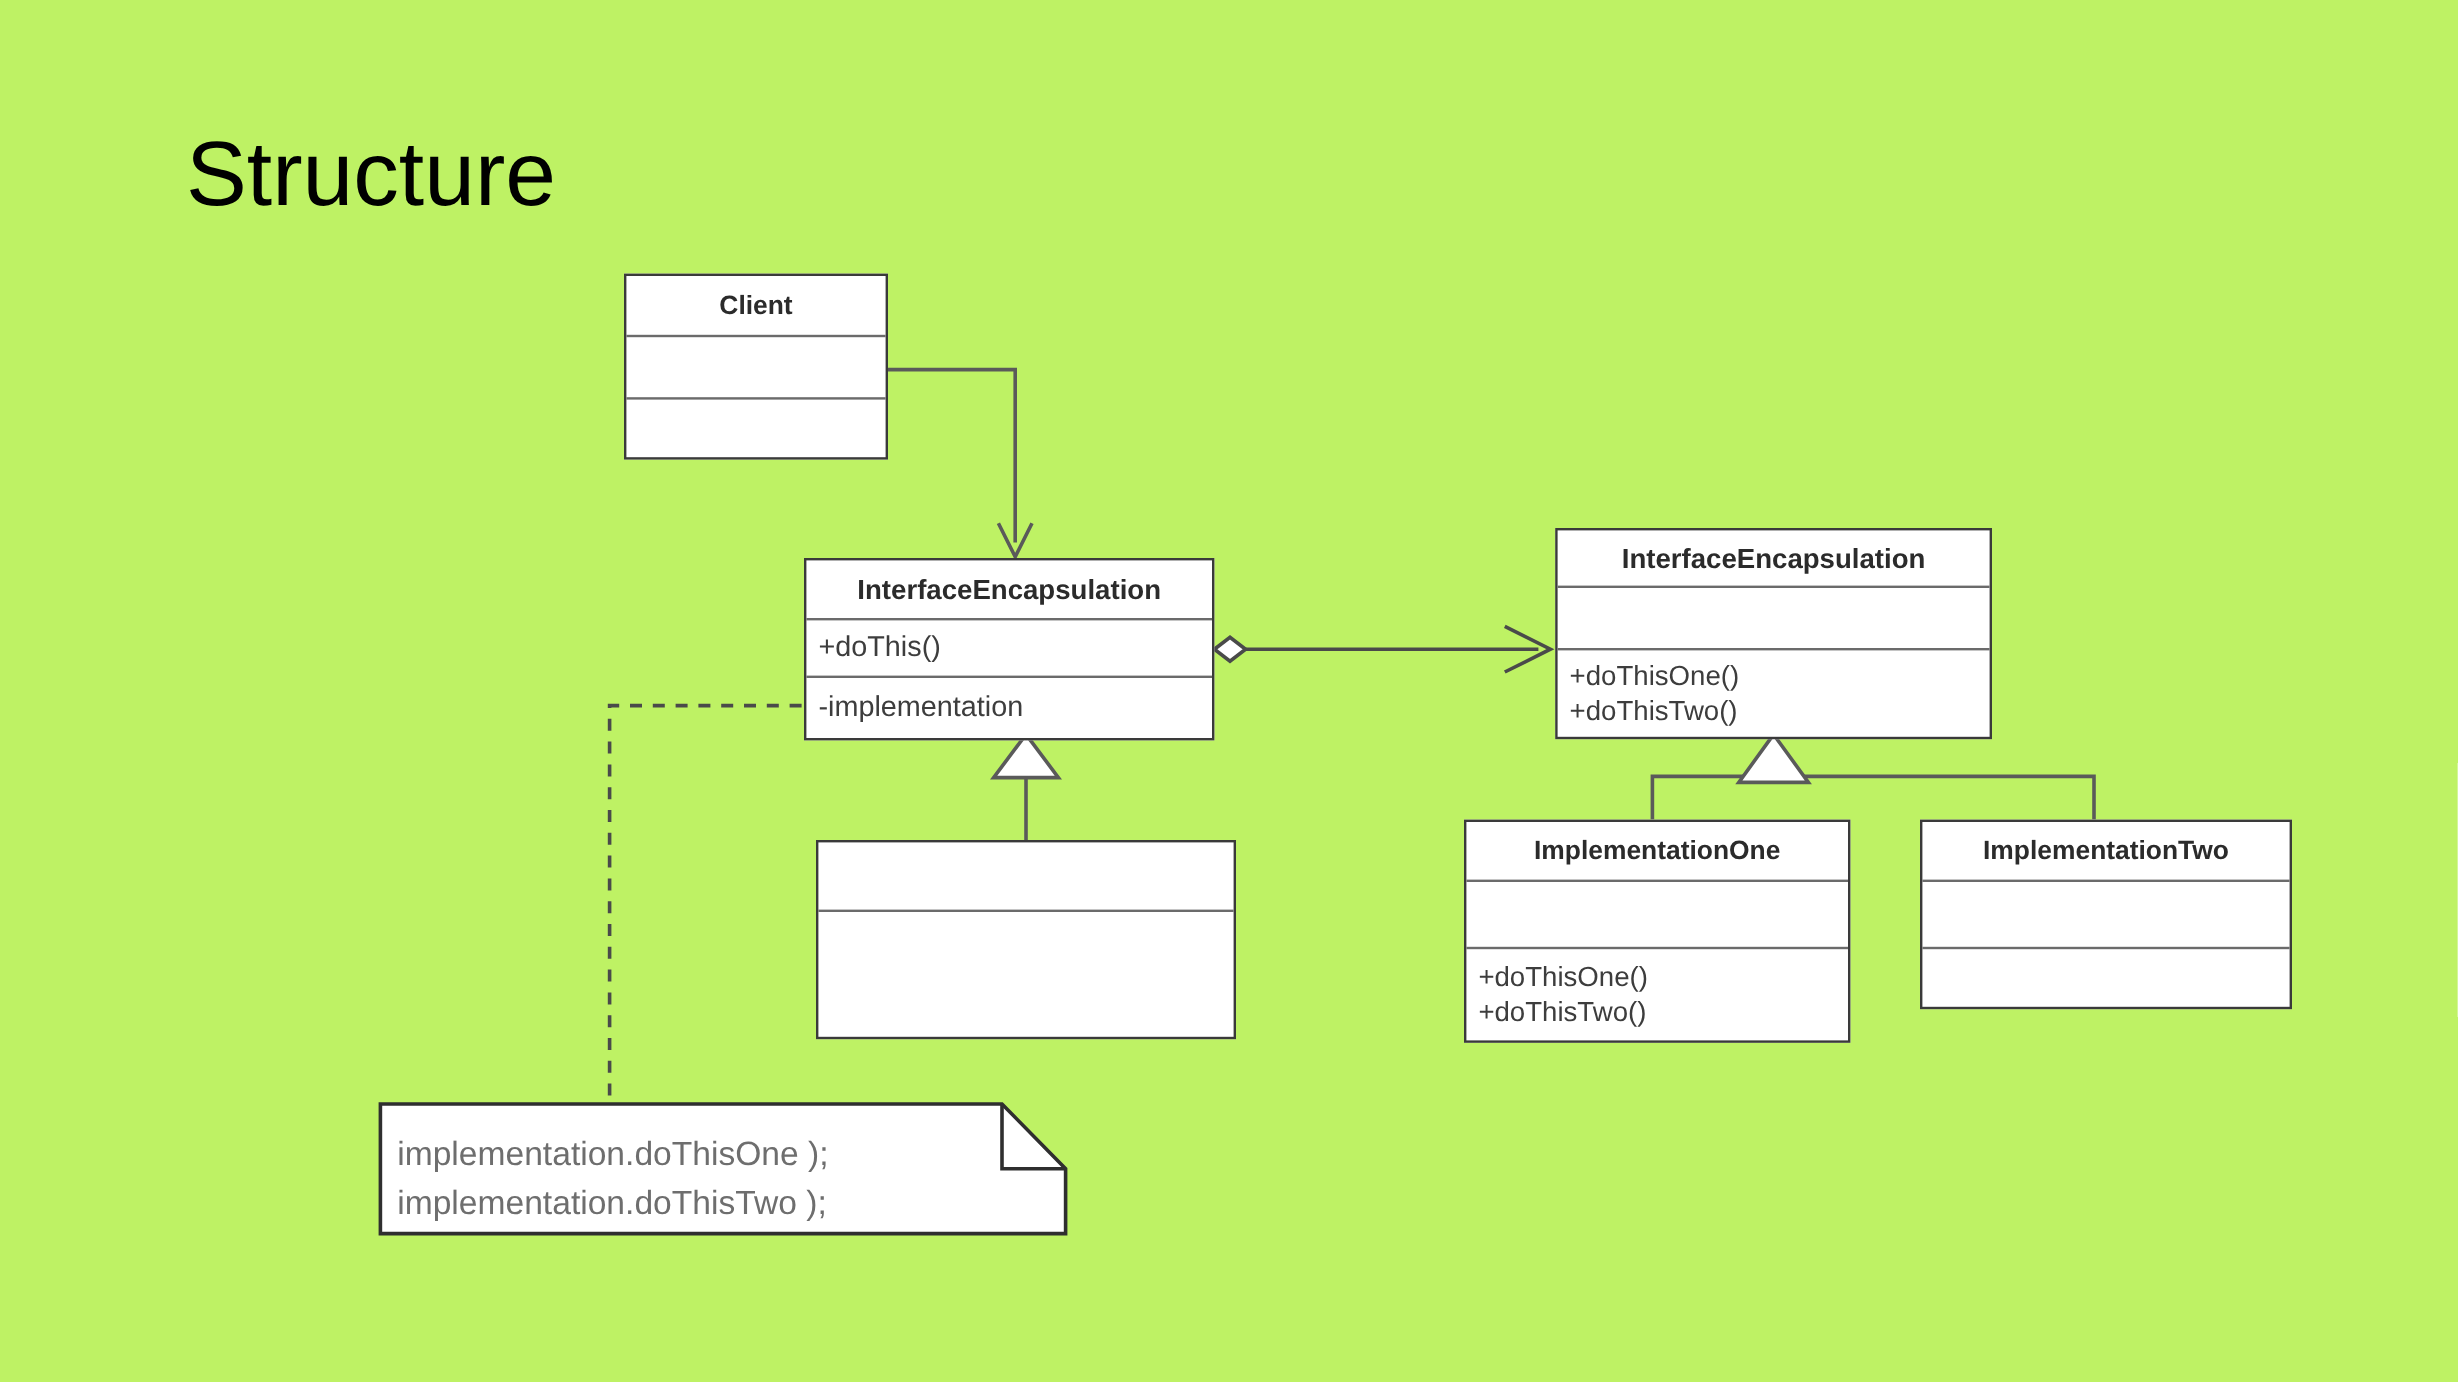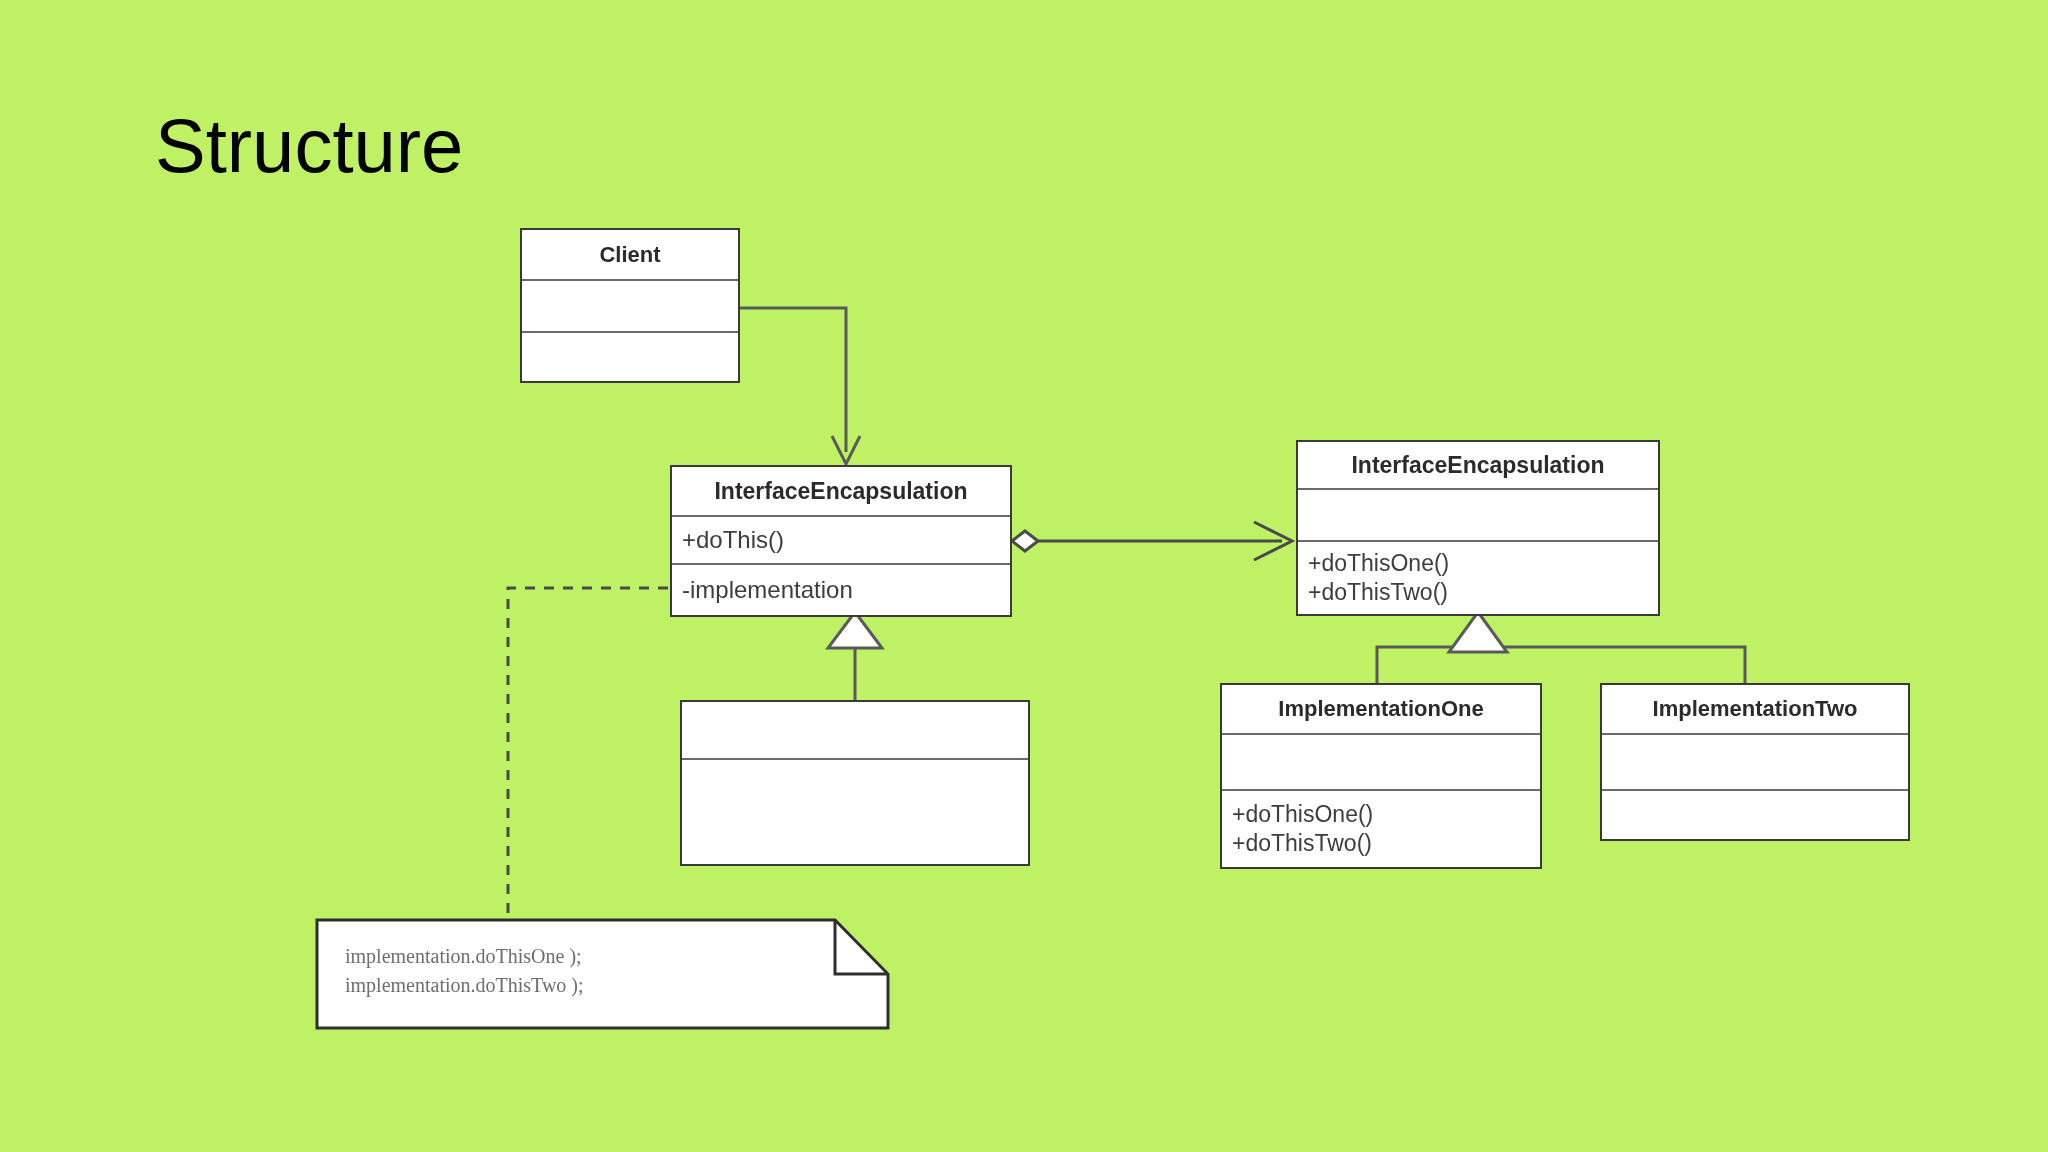--- a/index.html
+++ b/index.html
@@ -83,24 +83,24 @@
   
   #note-box {
     position: absolute;
     left: 315px;
     top: 918px;
     width: 575px;
     height: 112px;
   }
   #note-text {
     position: absolute;
-    left: 30px;
+    left: 16px;
     top: 24px;
-    font-family: Liberation Serif, serif;
-    font-size: 20px;
+    font-family: Liberation Sans, sans-serif;
+    font-size: 28px;
     line-height: 1.45;
     color: #6e6e6e;
     white-space: pre;
   }
 </style>
 </head>
 <body>
 
 <div id="slide">
 

